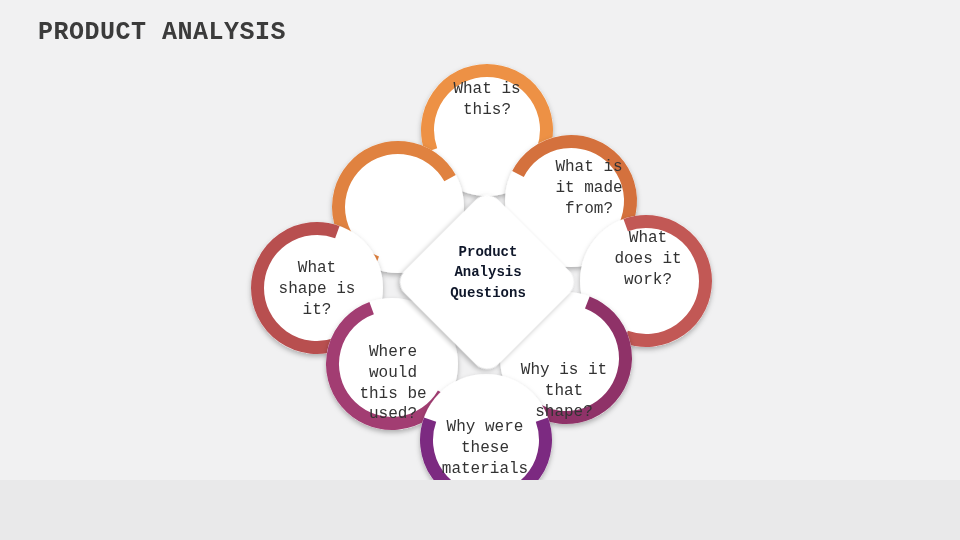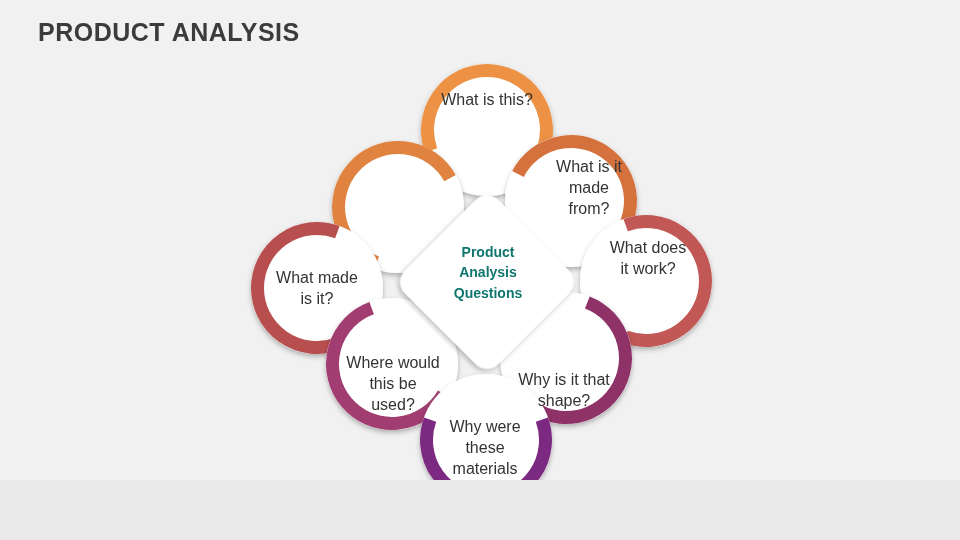--- a/index.html
+++ b/index.html
@@ -1,21 +1,21 @@
 <!DOCTYPE html>
 <html><head>
 <meta charset="utf-8">
 <style>
   html,body{margin:0;padding:0;background:#e9e9ea;}
   .slide{
     position:relative;
     width:960px;height:480px;
     background:#f1f1f2;
     overflow:hidden;
-    font-family:Liberation Sans, sans-serif;
+    font-family:Liberation Mono, monospace;
   }
   .title{
     position:absolute;
     left:38px;top:18px;
     margin:0;
     font-size:25px;
     font-weight:800;
     letter-spacing:.5px;
     color:#3b3b3b;
   }
@@ -38,21 +38,21 @@
   .lbl-6{left:564px;top:391px;width:92px;}
   .lbl-7{left:485px;top:459px;width:102px;}
   .center-label{
     position:absolute;
     left:488px;top:272px;
     width:78px;
     transform:translate(-50%,-50%);
     font-size:14px;
     font-weight:bold;
     line-height:1.45;
-    color:#0f766e;
+    color:#0f172a;
     text-align:center;
   }
 </style>
 </head>
 <body>
 
 <div class="slide">
   <h1 class="title">PRODUCT ANALYSIS</h1>
 
   <div class="diagram">
@@ -92,21 +92,21 @@
         </g>
         <g filter="url(#soft)">
           <circle cx="486" cy="440" r="66" fill="#ffffff"></circle>
           <path d="M 541.91 419.65 A 59.5 59.5 0 1 1 430.09 419.65" fill="none" stroke="#7C2B81" stroke-width="13"></path>
         </g>
         <rect x="421" y="216" width="132" height="132" rx="16" fill="#ffffff" transform="rotate(45 487 282)" filter="url(#soft)"></rect>
       </svg>
 
     <div class="lbl lbl-0">What  is this?</div>
     <div class="lbl lbl-2">What is it made from?</div>
-    <div class="lbl lbl-3">What made is it?</div>
+    <div class="lbl lbl-3">What shape is it?</div>
     <div class="lbl lbl-4">What does it work?</div>
     <div class="lbl lbl-6">Why is it that shape?</div>
     <div class="lbl lbl-5">Where would this be used?</div>
     <div class="lbl lbl-7">Why were these materials used?</div>
 
     <div class="center-label">Product Analysis Questions</div>
   </div>
 </div>
 
 </body></html>

